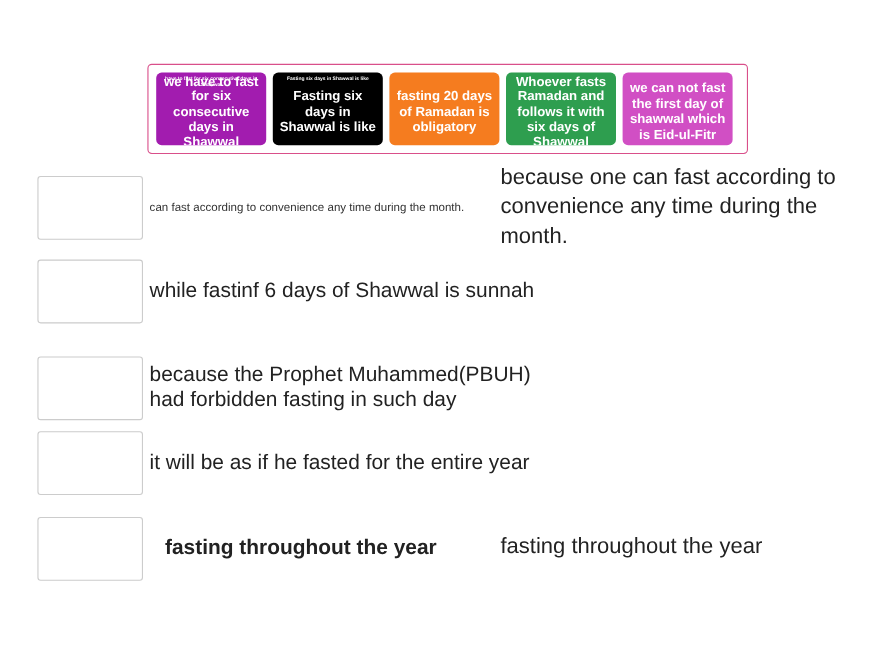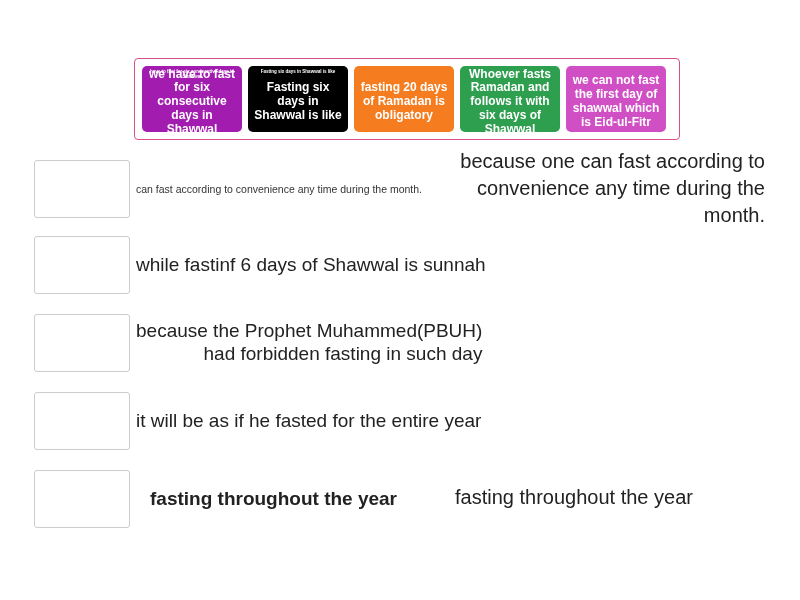--- a/index.html
+++ b/index.html
@@ -107,25 +107,25 @@
 
   .overlay-text {
     position: absolute;
     color: #222222;
     font-size: 20px;
     line-height: 1.35;
   }
 
   .r1 { top: 160px; }
   .r2 { top: 236px; }
-  .r3 { top: 314px; text-align: right; }
+  .r3 { top: 324px; }
   .r4 { top: 392px; }
   .r5 { top: 470px; }
 
-  .ov1 { left: 445px; top: 148px; width: 320px; text-align: right; }
+  .ov1 { left: 455px; top: 148px; width: 320px; }
   .ov5 { left: 455px; top: 484px; width: 330px; }
 
   .row3-lines { line-height: 1.2; }
 </style>
 </head>
 <body>
 
 <div id="root">
 
   <div class="tile-bank">

